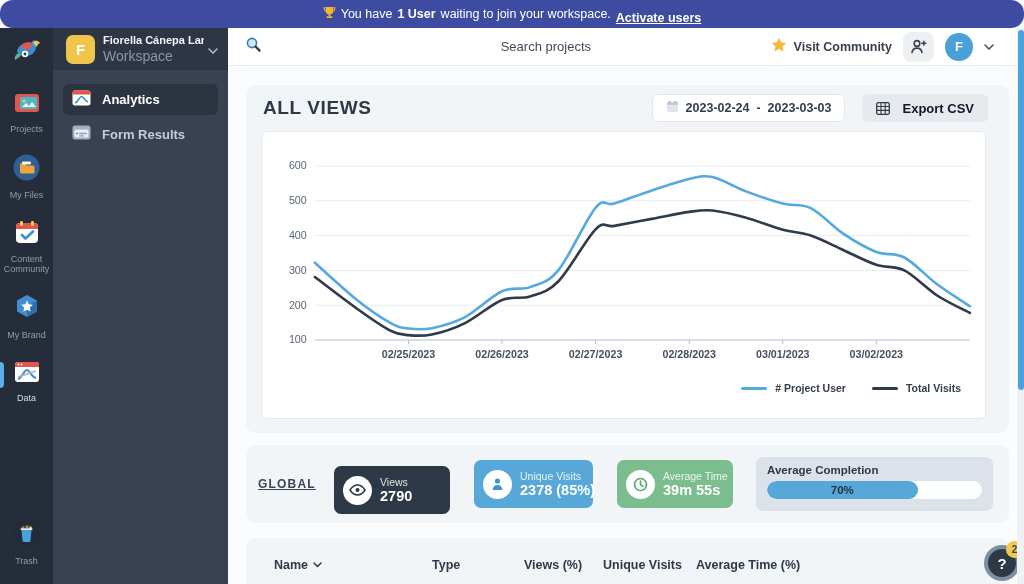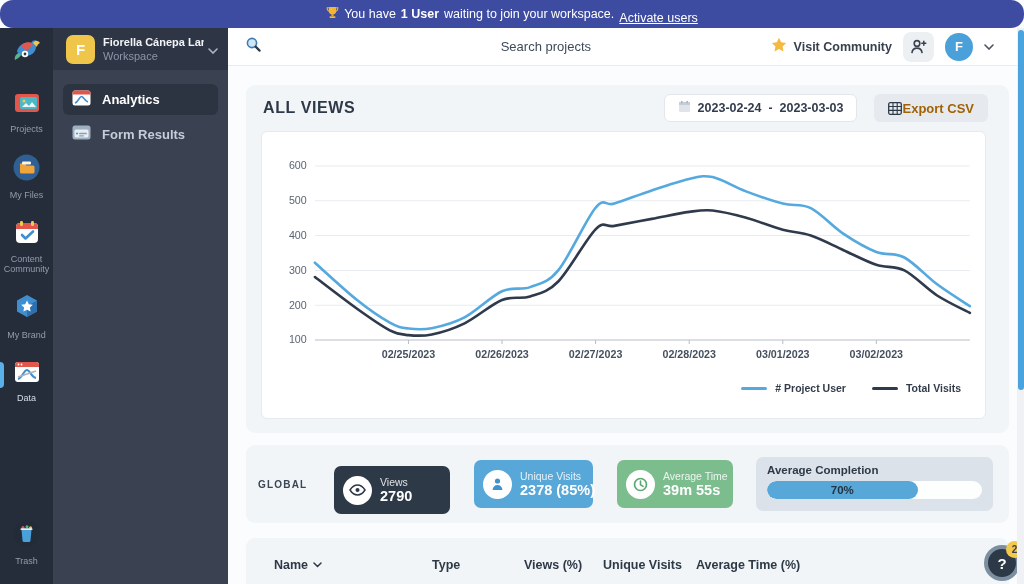--- a/index.html
+++ b/index.html
@@ -3,21 +3,21 @@
 <meta charset="utf-8">
 <style>
   * { margin:0; padding:0; box-sizing:border-box; }
   html,body { width:1024px; height:584px; overflow:hidden; }
   body { font-family:"Liberation Sans", sans-serif; background:#fff; }
   .screen { position:relative; width:1024px; height:584px; overflow:hidden; background:#fbfcfd; }
 
   
   .banner { height:28px; background:#3d4ba0; color:#fff; display:flex; align-items:center; justify-content:center; gap:5px; font-size:12.5px;border-radius:13px; }
   .banner b { font-weight:bold; }
-  .banner .link { font-weight:normal; text-decoration:underline; cursor:pointer;margin-top:8px; }
+  .banner .link { font-weight:bold; text-decoration:underline; cursor:pointer;margin-top:8px; }
   .trophy { display:inline-block; }
 
   
   .app { display:flex; height:556px; position:relative; }
 
   
   .iconbar { width:53px; background:#262d3a; display:flex; flex-direction:column; align-items:center; flex-shrink:0; }
   .logo { margin:9px 0 16px; cursor:pointer; }
   .rail-item { position:relative; width:53px; display:flex; flex-direction:column; align-items:center; padding:6px 2px; margin-bottom:8px; cursor:pointer; }
   .rail-item .lbl { margin-top:5px; font-size:9px; line-height:10px; color:#929cac; text-align:center; }
@@ -25,21 +25,21 @@
   .rail-item .sel-pill { position:absolute; left:0; top:8px; width:4px; height:26px; background:#5ab0e8; border-radius:0 4px 4px 0; }
   .rail-spacer { flex:1; }
   .rail-trash { margin-bottom:12px; }
 
   
   .subbar { width:175px; background:#3a4252; flex-shrink:0; display:flex; flex-direction:column; }
   .ws-head { height:42px; background:#2e3544; display:flex; align-items:center; padding:0 10px 0 13px; cursor:pointer; }
   .ws-avatar { width:29px; height:29px; border-radius:7px; background:#f0c64a; color:#fff; font-weight:bold; font-size:15px; display:flex; align-items:center; justify-content:center; flex-shrink:0; }
   .ws-meta { margin-left:8px; overflow:hidden; flex:1; }
   .ws-name { color:#f2f4f8; font-size:11px; font-weight:bold; white-space:nowrap; overflow:hidden; }
-  .ws-sub { color:#8d96a8; font-size:11px; margin-top:2px; }
+  .ws-sub { color:#8d96a8; font-size:14px; margin-top:2px; }
   .ws-chev { margin-left:4px; flex-shrink:0; }
   .menu { padding:14px 10px; }
   .menu-item { display:flex; align-items:center; gap:11px; padding:6px 9px; border-radius:6px; margin-bottom:4px; cursor:pointer; font-size:13px; color:#c6ccd8; font-weight:bold; }
   .menu-item.selected { background:#2c3442; color:#fff; }
 
   
   .main { flex:1; display:flex; flex-direction:column; position:relative; background:#fbfcfd; min-width:0; }
   .topbar { height:38px; background:#fff; border-bottom:1px solid #e8ebef; display:flex; align-items:center; padding:0 30px 0 17px; flex-shrink:0; }
   .search-wrap { display:flex; align-items:center; gap:9px; flex:1; }
   .search-input { border:none; outline:none; font-family:"Liberation Sans",sans-serif; font-size:13px; color:#333d4d; background:transparent; width:320px;text-align:right; }
@@ -48,35 +48,35 @@
   .community { display:flex; align-items:center; gap:7px; font-size:12.5px; color:#38414f; font-weight:bold; cursor:pointer; }
   .adduser-btn { width:31px; height:30px; border-radius:8px; background:#edf0f3; border:none; display:flex; align-items:center; justify-content:center; cursor:pointer; }
   .top-avatar { width:28px; height:28px; border-radius:50%; background:#4aa0d8; color:#fff; font-size:13px; font-weight:bold; display:flex; align-items:center; justify-content:center; cursor:pointer; }
   .acct-chev { cursor:pointer; display:flex; }
 
   
   .content { padding:19px 0 0 18px; }
   .panel { width:763px; background:#f2f5f7; border-radius:9px; }
   .panel-views { height:348px; }
   .p-head { height:46px; display:flex; align-items:center; padding:0 21px 0 17px; }
-  .p-title { font-size:16px; font-weight:bold; letter-spacing:.6px; color:#2e3947; }
+  .p-title { font-size:19px; font-weight:bold; letter-spacing:.6px; color:#2e3947; }
   .p-head .grow { flex:1; }
   .datepicker { background:#fff; border:1px solid #e3e7ec; border-radius:6px; height:28px; display:flex; align-items:center; gap:7px; padding:0 13px; cursor:pointer; }
   .datepicker .dtxt { font-size:12.5px; font-weight:bold; color:#323c4e; }
   .datepicker .dsep { font-size:12px; color:#323c4e; font-weight:bold; }
-  .export-btn { margin-left:17px; background:#e6eaef; border:none; border-radius:6px; height:28px; display:flex; align-items:center; gap:0; padding:0 14px; font-family:"Liberation Sans",sans-serif; font-size:13px; font-weight:bold; color:#a16207; cursor:pointer; }
+  .export-btn { margin-left:17px; background:#e6eaef; border:none; border-radius:6px; height:28px; display:flex; align-items:center; gap:12px; padding:0 14px; font-family:"Liberation Sans",sans-serif; font-size:13px; font-weight:bold; color:#0f172a; cursor:pointer; }
 
   .chart-card { margin:0 23px 0 15px; background:#fff; border:1px solid #e6eaee; border-radius:6px; height:288px; padding:12px 8px 6px 6px; }
   .chart-svg { display:block; width:100%; height:236px; }
   .legend { display:flex; justify-content:flex-end; gap:26px; padding-right:16px; margin-top:2px; }
   .legend-item { display:flex; align-items:center; gap:8px; font-size:10.5px; color:#333c49; font-weight:bold; }
   .legend-swatch { width:26px; height:3px; border-radius:2px; display:inline-block; }
 
   .panel-global { margin-top:12px; height:78px; display:flex; align-items:center; padding:0 22px 0 12px; }
-  .g-title { font-size:10px; font-weight:bold; letter-spacing:1.2px; color:#3a4656; width:76px; flex-shrink:0; }
+  .g-title { font-size:12px; font-weight:bold; letter-spacing:1.2px; color:#3a4656; width:76px; flex-shrink:0;text-decoration:underline; }
   .stat-card { width:116px; height:48px; border-radius:7px; display:flex; align-items:center; padding:0 9px; gap:8px; margin-right:24px; flex-shrink:0; color:#fff; }
   .stat-card.wide { margin-right:23px; }
   .stat-icon { width:29px; height:29px; background:#fff; border-radius:50%; display:flex; align-items:center; justify-content:center; flex-shrink:0; }
   .stat-texts { display:flex; flex-direction:column; line-height:1.15; min-width:0; }
   .stat-label { font-size:10.5px; opacity:.85; white-space:nowrap; }
   .stat-value { font-size:14.5px; font-weight:bold; white-space:nowrap; }
   .card2 { width:119px; }
   .completion-card { width:237px; height:54px; background:#dbe2ea; border-radius:7px; padding:7px 11px 0; margin-right:0; flex-shrink:0; }
   .completion-label { font-size:11.5px; color:#2e3947; font-weight:bold; }
   .progress-track { margin-top:5px; height:18px; background:#fdfefe; border-radius:9px; overflow:hidden; }

